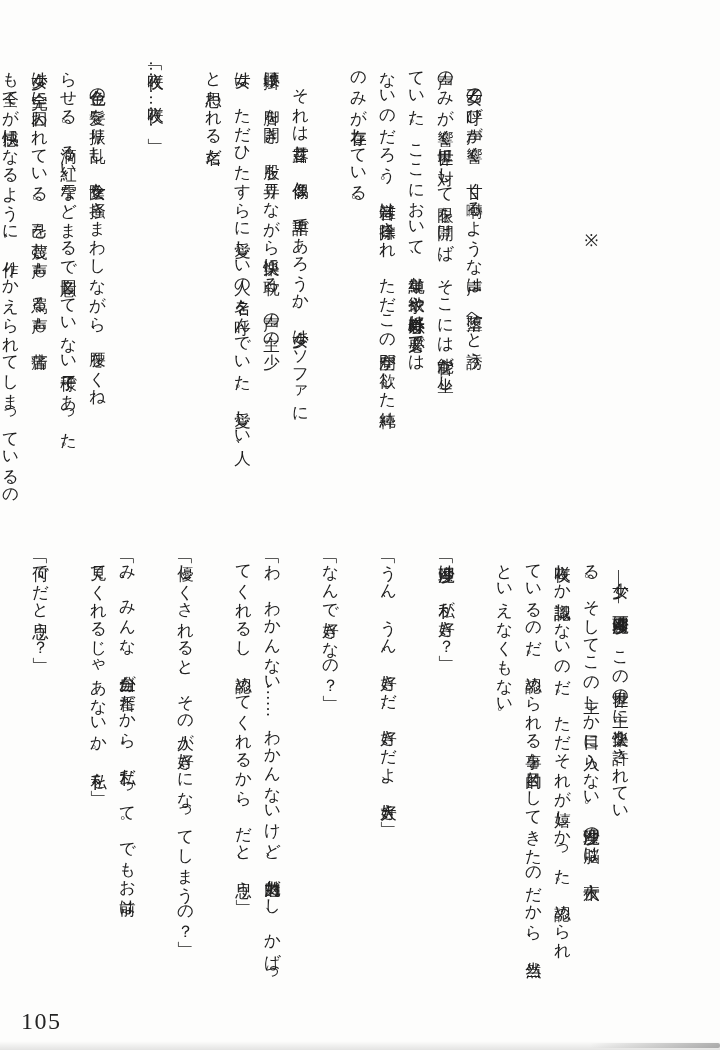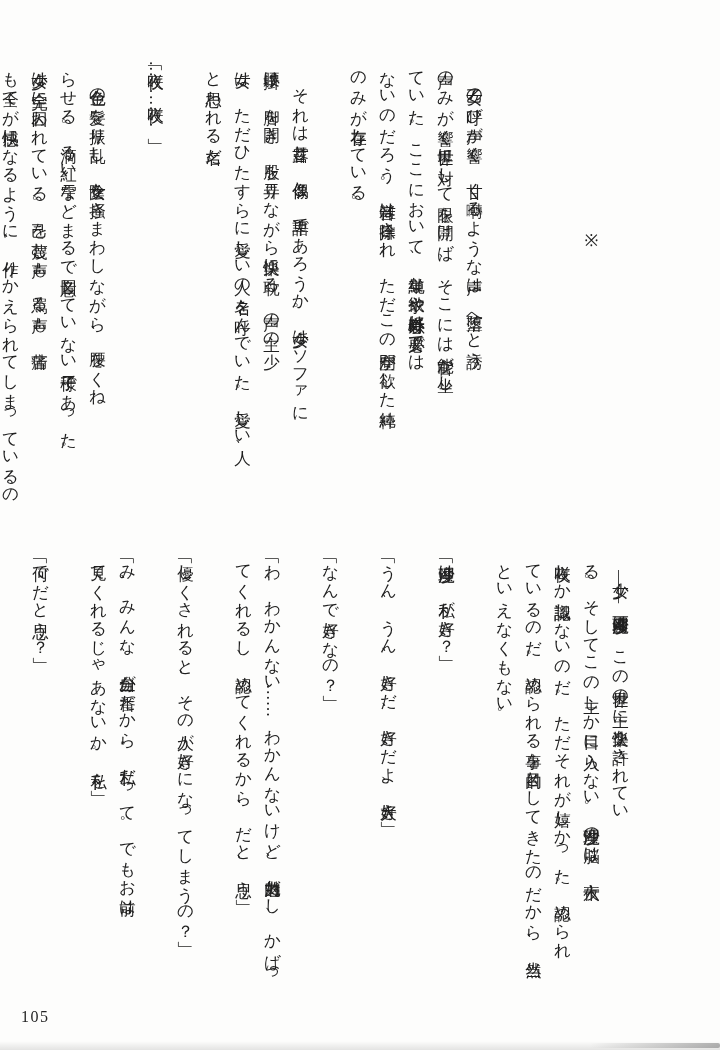--- a/index.html
+++ b/index.html
@@ -41,21 +41,21 @@
     height: 495px;
   }
   .scene-break {
     text-indent: 168px;
     margin-block-end: 58px !important;
   }
   #page-number {
     position: absolute;
     left: 21px;
     top: 1008px;
-    font-size: 16px;
+    font-size: 24px;
     letter-spacing: 1.5px;
     color: #242424;
   }
   .bottom-shade {
     position: absolute;
     left: 0;
     bottom: 0;
     width: 100%;
     height: 9px;
     background: linear-gradient(to bottom, rgba(0,0,0,0), rgba(0,0,0,0.10));

